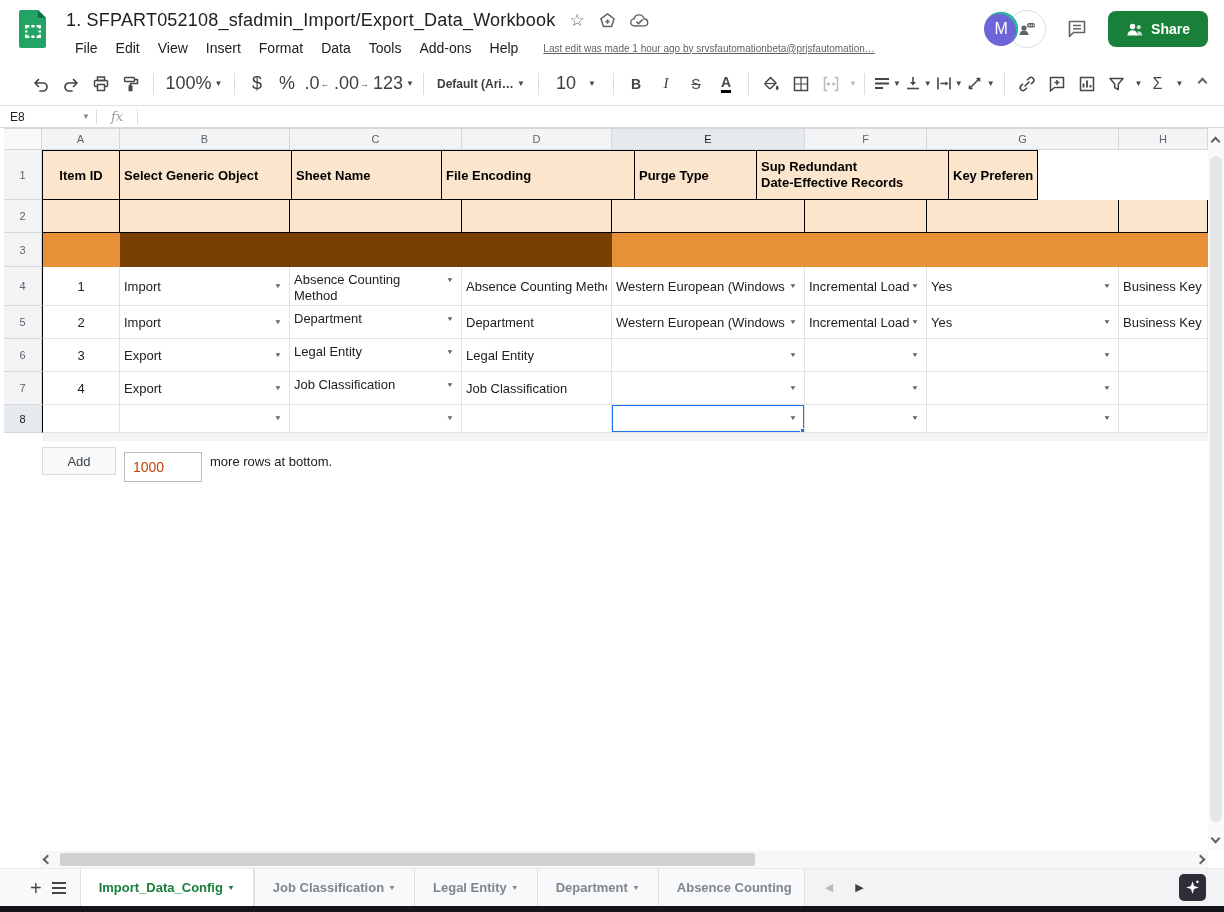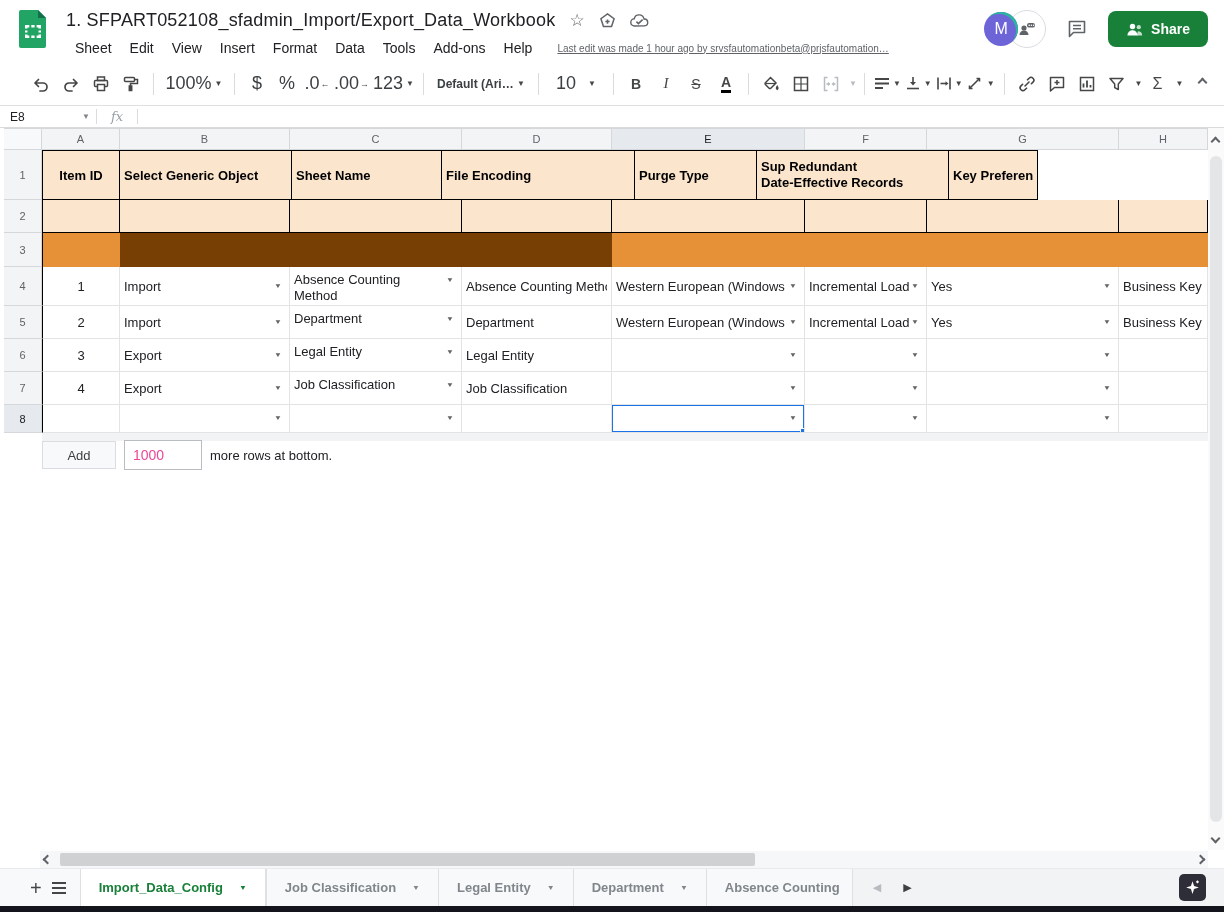--- a/index.html
+++ b/index.html
@@ -64,39 +64,39 @@
   .cell.two { white-space:pre-line; line-height:16px; }
   .cell.wrapc { white-space:normal; line-height:16px; align-items:flex-start; padding-top:5px; }
   .cellarrow { margin-left:auto; flex:none; color:#646464; font-size:8px; transform:scaleY(.8); padding-right:3px; }
   .sel-border { position:absolute; inset:-1px; border:2px solid #1a73e8; pointer-events:none; }
   .sel-handle { position:absolute; right:-3px; bottom:-3px; width:7px; height:7px; background:#1a73e8; border:1px solid #fff; }
   .grid-band { position:absolute; left:42px; top:433px; width:1166px; height:8px; background:#f1f3f4; }
 
   
   .addrow { position:absolute; left:42px; top:440px; display:flex; align-items:center; font-size:13px; }
   .add-btn { width:74px; height:28px; background:#f8f9fa; border:1px solid #dadce0; color:#3c4043; font-size:13px; font-family:"Liberation Sans",sans-serif; }
-  .add-input { width:78px; height:30px; margin-left:8px; border:1px solid #b9bcc0; padding-left:8px; font-size:14px; font-family:"Liberation Sans",sans-serif; color:#ec4899; }
+  .add-input { width:78px; height:30px; margin-left:8px; border:1px solid #b9bcc0; padding-left:8px; font-size:14px; font-family:"Liberation Sans",sans-serif; color:#c2410c;margin-top:12px; }
   .add-suffix { margin-left:8px; color:#202124; }
 
   
   .vscroll { position:absolute; right:0; top:128px; width:16px; height:722px; background:#fafafa; }
   .vthumb { position:absolute; left:2px; top:28px; width:12px; height:666px; background:#e4e5e7; border-radius:6px; }
   .hscroll { position:absolute; left:40px; top:851px; width:1168px; height:17px; background:#f6f7f8; display:flex; align-items:center; }
   .hthumb { position:absolute; left:20px; top:2px; width:695px; height:13px; background:#cfd1d3; border-radius:2px; }
   .chv { display:inline-block; width:7px; height:7px; border-right:2px solid #5f6368; border-bottom:2px solid #5f6368; }
   .chv-left { transform:rotate(135deg); } .chv-right { transform:rotate(-45deg); }
   .chv-up { transform:rotate(-135deg); } .chv-down { transform:rotate(45deg); }
 
   
   .tabbar { position:absolute; left:0; top:868px; width:1224px; height:38px; background:#f8f9fa; display:flex; align-items:stretch; border-top:1px solid #e8eaed; }
   .tab-tools { display:flex; align-items:center; gap:10px; padding:0 14px 0 30px; }
   .plus-ic { font-size:20px; color:#444746; line-height:1; }
   .hamb { display:flex; flex-direction:column; gap:3px; }
   .hamb i { display:block; width:14px; height:2px; background:#444746; }
-  .sheet-tab { display:flex; align-items:center; gap:16px; padding:0 18px; font-size:13px; font-weight:bold; color:#80868b; border-left:1px solid #e0e0e0; white-space:nowrap; overflow:hidden; }
+  .sheet-tab { display:flex; align-items:center; gap:4px; padding:0 18px; font-size:13px; font-weight:bold; color:#80868b; border-left:1px solid #e0e0e0; white-space:nowrap; overflow:hidden; }
   .sheet-tab.active { background:#fff; color:#188038; border-left:1px solid #e0e0e0; border-right:1px solid #e0e0e0; }
   .tab-caret { font-size:8px; transform:scaleY(.85); }
   .sheet-tab.clip { max-width:146px; }
   .tab-nav { display:flex; align-items:center; gap:22px; padding:0 20px; border-left:1px solid #e0e0e0; background:#f1f3f4; flex:1; }
   .tri { font-size:11px; }
   .tri.dis { color:#b8bcc1; } .tri.en { color:#3c4043; }
   .explore { position:absolute; right:18px; top:874px; width:27px; height:27px; background:#2e2e38; border-radius:5px; display:flex; align-items:center; justify-content:center; }
   .bottomstrip { position:absolute; left:0; top:906px; width:1224px; height:6px; background:#14141c; }
 </style>
 </head>
@@ -123,21 +123,21 @@
       </svg>
     </span>
     <span class="title-ic">
       <svg width="19" height="15" viewBox="0 0 19 15" fill="none" stroke="#5f6368" stroke-width="1.4">
         <path d="M4.6 13 a3.6 3.6 0 0 1 -.4 -7.2 A5 5 0 0 1 14 6 a3.4 3.4 0 0 1 .6 6.8 Z"></path>
         <path d="M6.4 8.6 l2 2 L12.6 6.6" stroke-width="1.5"></path>
       </svg>
     </span>
   </div>
   <div class="menu-row">
-    <span class="menu-item">Sheet</span>
+    <span class="menu-item">File</span>
     <span class="menu-item">Edit</span>
     <span class="menu-item">View</span>
     <span class="menu-item">Insert</span>
     <span class="menu-item">Format</span>
     <span class="menu-item">Data</span>
     <span class="menu-item">Tools</span>
     <span class="menu-item">Add-ons</span>
     <span class="menu-item">Help</span>
     <span class="last-edit">Last edit was made 1 hour ago by srvsfautomationbeta@prjsfautomation…</span>
   </div>

